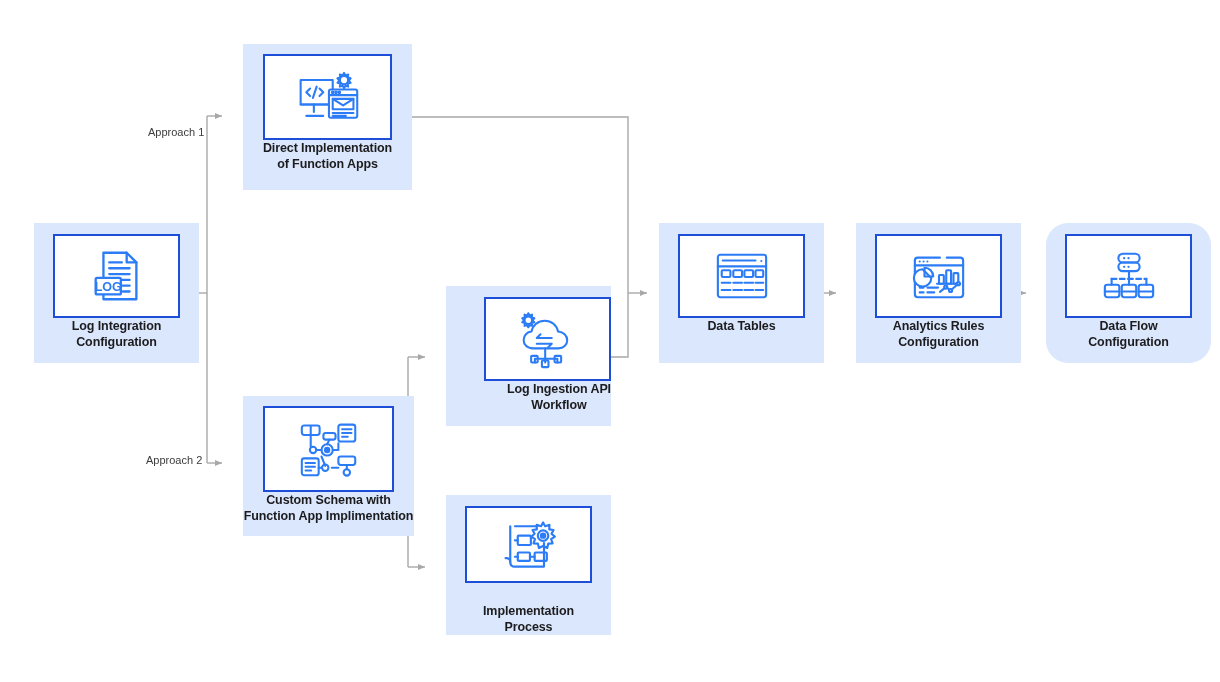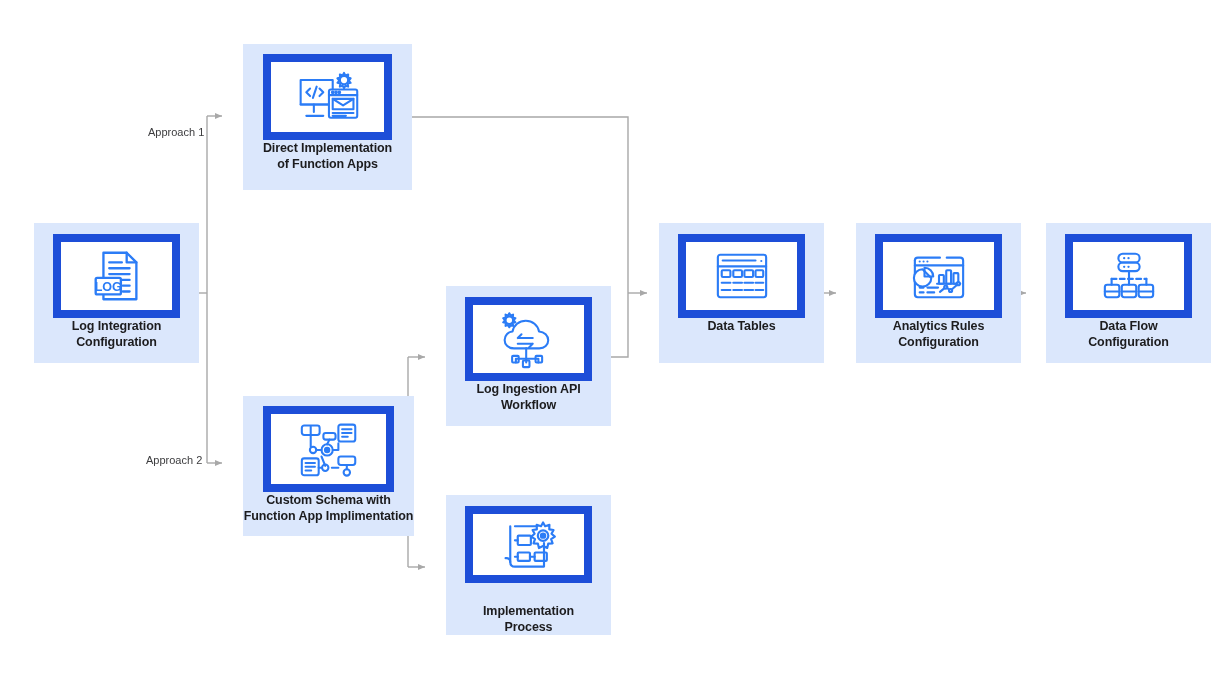--- a/index.html
+++ b/index.html
@@ -31,21 +31,21 @@
     position: absolute;
     background: #dbe7fc;
     box-sizing: border-box;
     display: flex;
     flex-direction: column;
     align-items: center;
     margin-left: 14px;
   }
   .node-icon-frame {
     background: #ffffff;
-    border: 8px solid #1d4ed8;
+    border: 2px solid #1d4ed8;
     box-sizing: border-box;
     display: flex;
     align-items: center;
     justify-content: center;
   }
   .node-label {
     font-size: 12.5px;
     font-weight: bold;
     color: #1c1c1e;
     text-align: center;
@@ -153,21 +153,21 @@
         <circle cx="18" cy="33" r="3.4"></circle>
         <circle cx="31" cy="52" r="3.4"></circle>
         <circle cx="54" cy="57" r="3.4"></circle>
         <path d="M15.5 8 V29.6 M21.4 33 H27 M39 33 H45 V26 M35.5 22 L33 27 M31 50 L27 40 M24 52 H27.6 M54 49 V53.6 M38 52 H45"></path>
       </svg>
     </div>
     <div class="node-label">Custom Schema with
 Function App Implimentation</div>
   </div>
 
-  <div class="node" style="left:432px; top:286px; width:165px; height:140px; padding-top:11px;">
+  <div class="node" style="left:432px; top:286px; width:165px; height:140px; padding-top:11px;align-items:flex-end;">
     <div class="node-icon-frame" style="width:127px; height:84px;">
       <svg width="64" height="60" viewBox="0 0 68 64" fill="none" stroke="#2b7cf6" stroke-width="2.2" stroke-linecap="round" stroke-linejoin="round">
         <g transform="translate(4,3)">
           <circle cx="9" cy="9" r="4"></circle>
           <path d="M9 1.5 L10.3 4 L13 3 L12.7 6 L15.5 6.8 L13.6 9 L15.5 11.2 L12.7 12 L13 15 L10.3 14 L9 16.5 L7.7 14 L5 15 L5.3 12 L2.5 11.2 L4.4 9 L2.5 6.8 L5.3 6 L5 3 L7.7 4 Z"></path>
         </g>
         <path d="M18 42 C11.5 42 8 37.8 8 33 C8 28.3 11.6 24.4 16.4 24.1 C17.6 17.4 23.5 12.5 30.6 12.5 C37.6 12.5 43.5 17.4 44.7 24 C50.5 24.4 54.5 28.6 54.5 33.4 C54.5 38.2 50.6 42 45 42 Z" fill="#ffffff"></path>
         <path d="M22 31 H38 M22 31 L26 27 M38 37 H22 M38 37 L34 41"></path>
         <path d="M31 42 V53 M20 53 H44 M20 53 V57 M44 53 V57 M31 53 V57"></path>
         <rect x="16" y="50" width="7" height="7" rx="1"></rect>
@@ -237,21 +237,21 @@
         <path d="M33 45.5 L39 40.5 L44 44 L52 37"></path>
         <circle cx="39" cy="40.5" r="1.6" fill="#ffffff"></circle>
         <circle cx="44" cy="44" r="1.6" fill="#ffffff"></circle>
         <circle cx="52" cy="37" r="1.6" fill="#ffffff"></circle>
       </svg>
     </div>
     <div class="node-label">Analytics Rules
 Configuration</div>
   </div>
 
-  <div class="node" style="left:1032px; top:223px; width:165px; height:140px; padding-top:11px;">
+  <div class="node" style="left:1032px; top:223px; width:165px; height:140px; padding-top:11px;border-radius:22px;">
     <div class="node-icon-frame" style="width:127px; height:84px;">
       <svg width="62" height="56" viewBox="0 0 64 58" fill="none" stroke="#2b7cf6" stroke-width="2.2" stroke-linecap="round" stroke-linejoin="round">
         <rect x="21" y="6" width="22" height="9" rx="4.5"></rect>
         <rect x="21" y="15" width="22" height="9" rx="4.5"></rect>
         <circle cx="27" cy="10.5" r="1.2" fill="#2b7cf6" stroke="none"></circle>
         <circle cx="31.5" cy="10.5" r="1.2" fill="#2b7cf6" stroke="none"></circle>
         <circle cx="27" cy="19.5" r="1.2" fill="#2b7cf6" stroke="none"></circle>
         <circle cx="31.5" cy="19.5" r="1.2" fill="#2b7cf6" stroke="none"></circle>
         <path d="M32 24 V32"></path>
         <path d="M14 32 H50" stroke-dasharray="5 3.5"></path>

